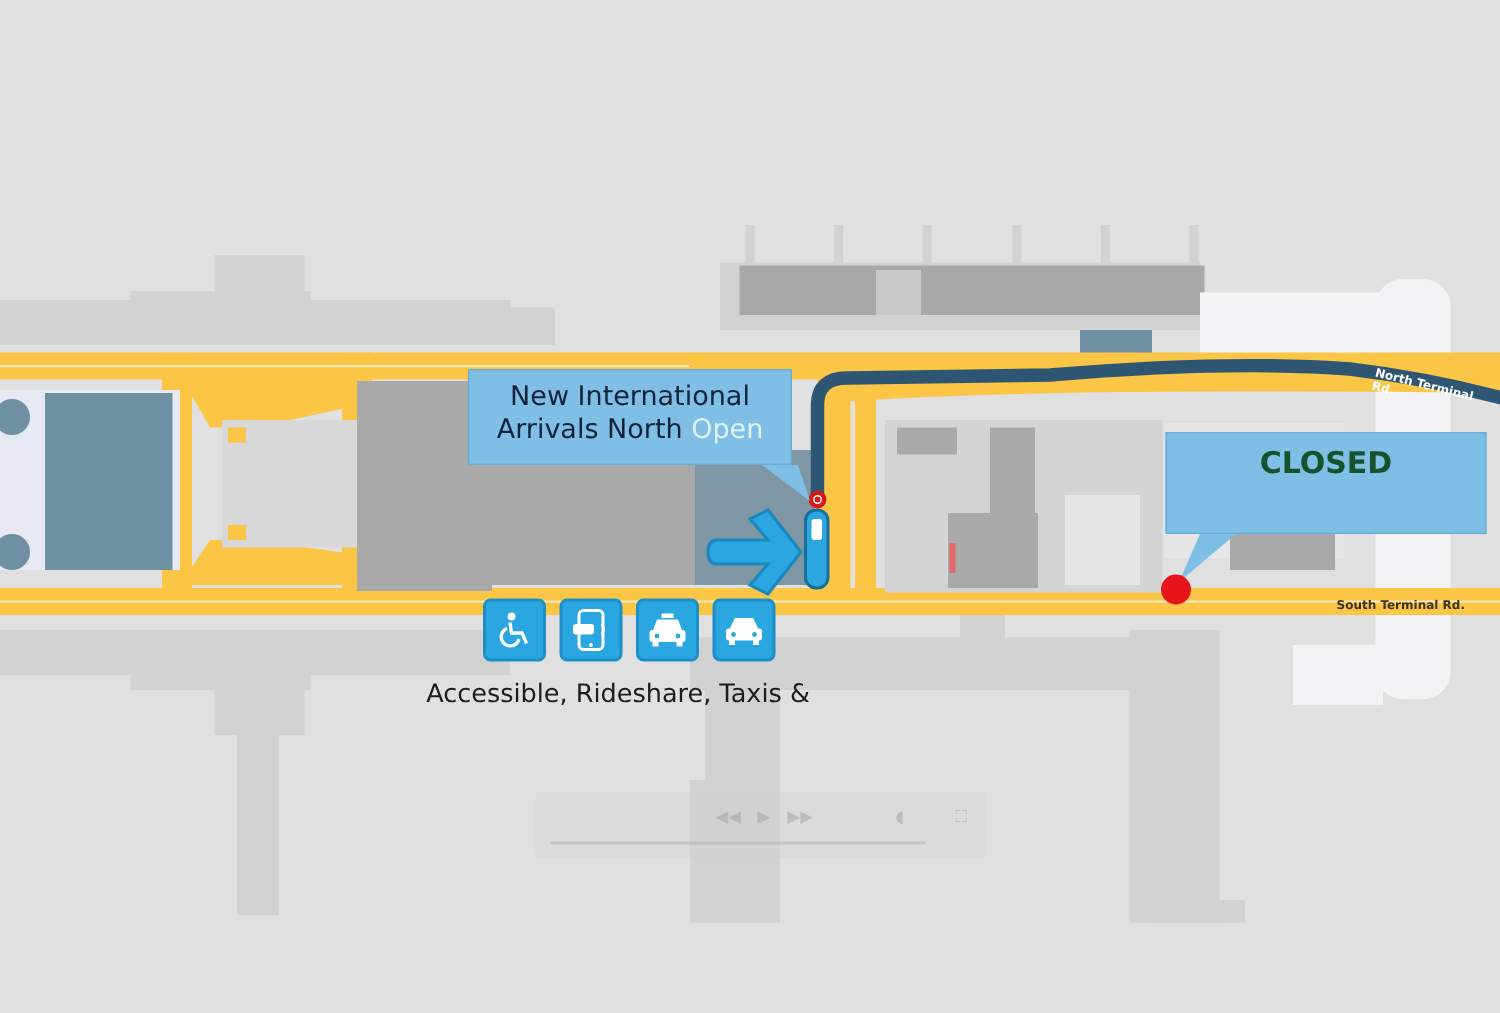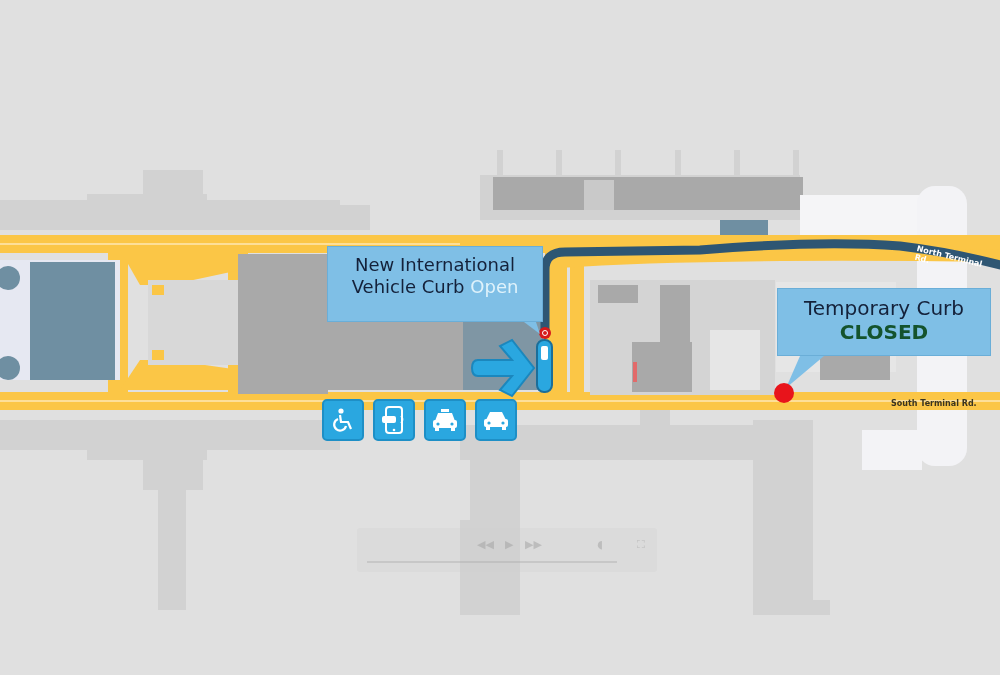--- a/index.html
+++ b/index.html
@@ -3,21 +3,21 @@
 <meta charset="utf-8">
 <style>
   * { box-sizing: border-box; margin: 0; padding: 0; }
   html, body { width: 1000px; height: 675px; overflow: hidden; background: #e0e0e0; }
   body { font-family: "DejaVu Sans", sans-serif; position: relative; }
   #map { position: absolute; left: 0; top: 0; width: 1000px; height: 675px; }
   .callout {
     position: absolute; background: #7fbfe6; color: #14213a;
     text-align: center; line-height: 1.22; border: 1px solid #6aaed8;
   }
-  .callout-open { left: 327px; top: 246px; width: 216px; height: 76px; font-size: 18px; padding-top: 7px; }
+  .callout-open { left: 312px; top: 246px; width: 216px; height: 64px; font-size: 18px; padding-top: 7px; }
   .callout-closed { left: 777px; top: 288px; width: 214px; height: 68px; font-size: 20px; padding-top: 7px; }
   .status-open { color: #dff2fb; text-align: right; }
   .status-closed { color: #14532d; font-weight: bold; }
   .svc-icons { position: absolute; left: 322px; top: 399px; display: flex; gap: 9px; }
   .svc-icon {
     width: 42px; height: 42px; background: #2aa7e0; border: 2px solid #1e8fc6;
     border-radius: 5px; display: flex; align-items: center; justify-content: center;
   }
   .svc-caption {
     position: absolute; left: 262px; top: 452px; width: 300px; text-align: center;
@@ -129,27 +129,26 @@
 
   <polygon points="508,310 532,310 540,334" fill="#7fbfe6"></polygon>
   <polygon points="800,356 824,356 786,388" fill="#7fbfe6"></polygon>
 
   <circle cx="784" cy="393" r="10" fill="#e8141b"></circle>
 </svg>
 
 <div class="callout callout-open">
   <div>New International</div>
   <div>
-    <span>Vehicle Curb</span>
+    <span>Arrivals North</span>
     <span class="status-open">Open</span>
   </div>
 </div>
 
 <div class="callout callout-closed">
-  <div>Temporary Curb</div>
   <div class="status-closed">CLOSED</div>
 </div>
 
 <div class="road-label south-label">South Terminal Rd.</div>
 <div class="road-label north-label">North Terminal Rd.</div>
 
 <div class="svc-icons">
   <div class="svc-icon">
     <svg width="28" height="28" viewBox="0 0 28 28">
         <circle cx="12" cy="5" r="2.6" fill="#fff"></circle>
@@ -182,20 +181,21 @@
         <rect x="3" y="14" width="24" height="8" rx="2" fill="#fff"></rect>
         <rect x="5" y="21" width="4" height="4" fill="#fff"></rect>
         <rect x="21" y="21" width="4" height="4" fill="#fff"></rect>
         <circle cx="8" cy="18" r="1.6" fill="#2aa7e0"></circle>
         <circle cx="22" cy="18" r="1.6" fill="#2aa7e0"></circle>
       </svg>
   </div>
 </div>
 
 <div class="svc-caption">
+  <div>Accessible, Rideshare, Taxis &amp;</div>
 </div>
 
 <div class="player-bar">
   <span class="ctl" style="left:120px">◀◀</span>
   <span class="ctl" style="left:148px">▶</span>
   <span class="ctl" style="left:168px">▶▶</span>
   <span class="ctl" style="left:240px">◖</span>
   <span class="ctl" style="left:280px">⛶</span>
   <div class="progress"></div>
 </div>

